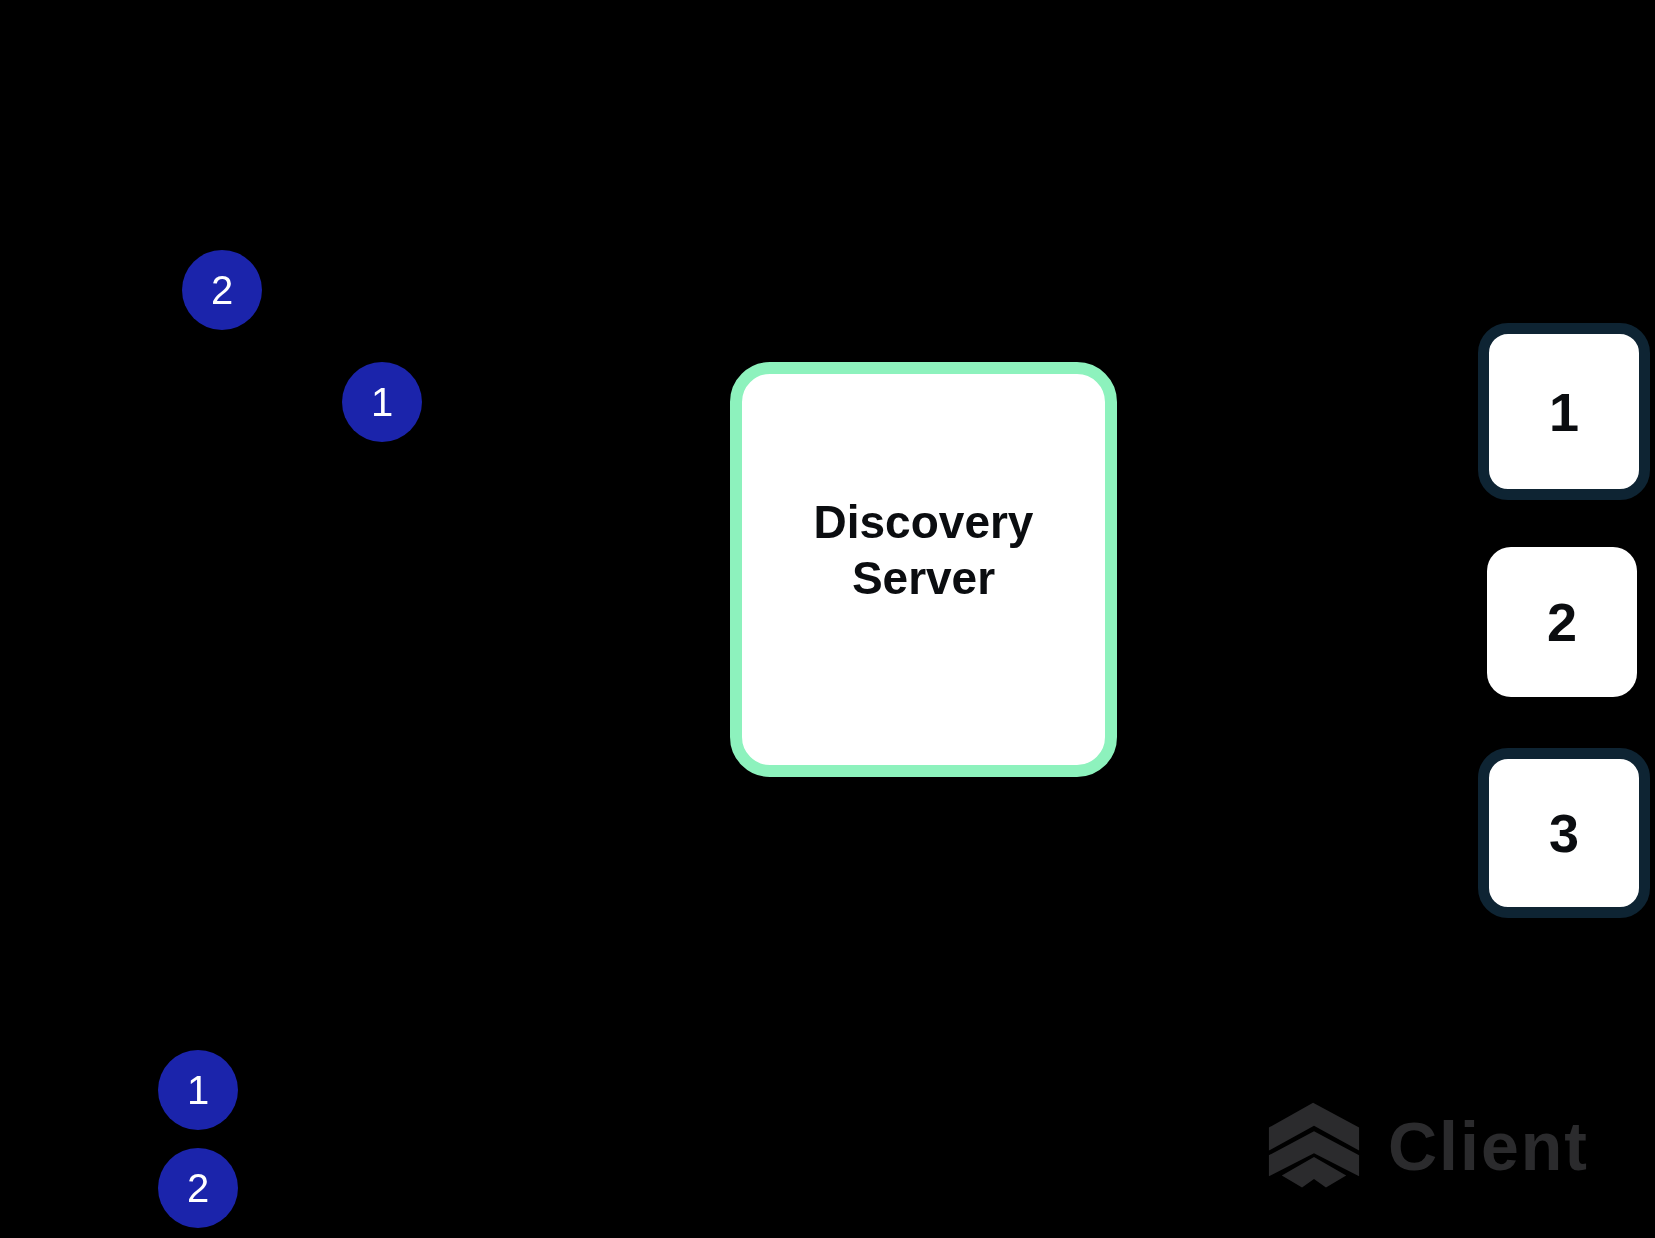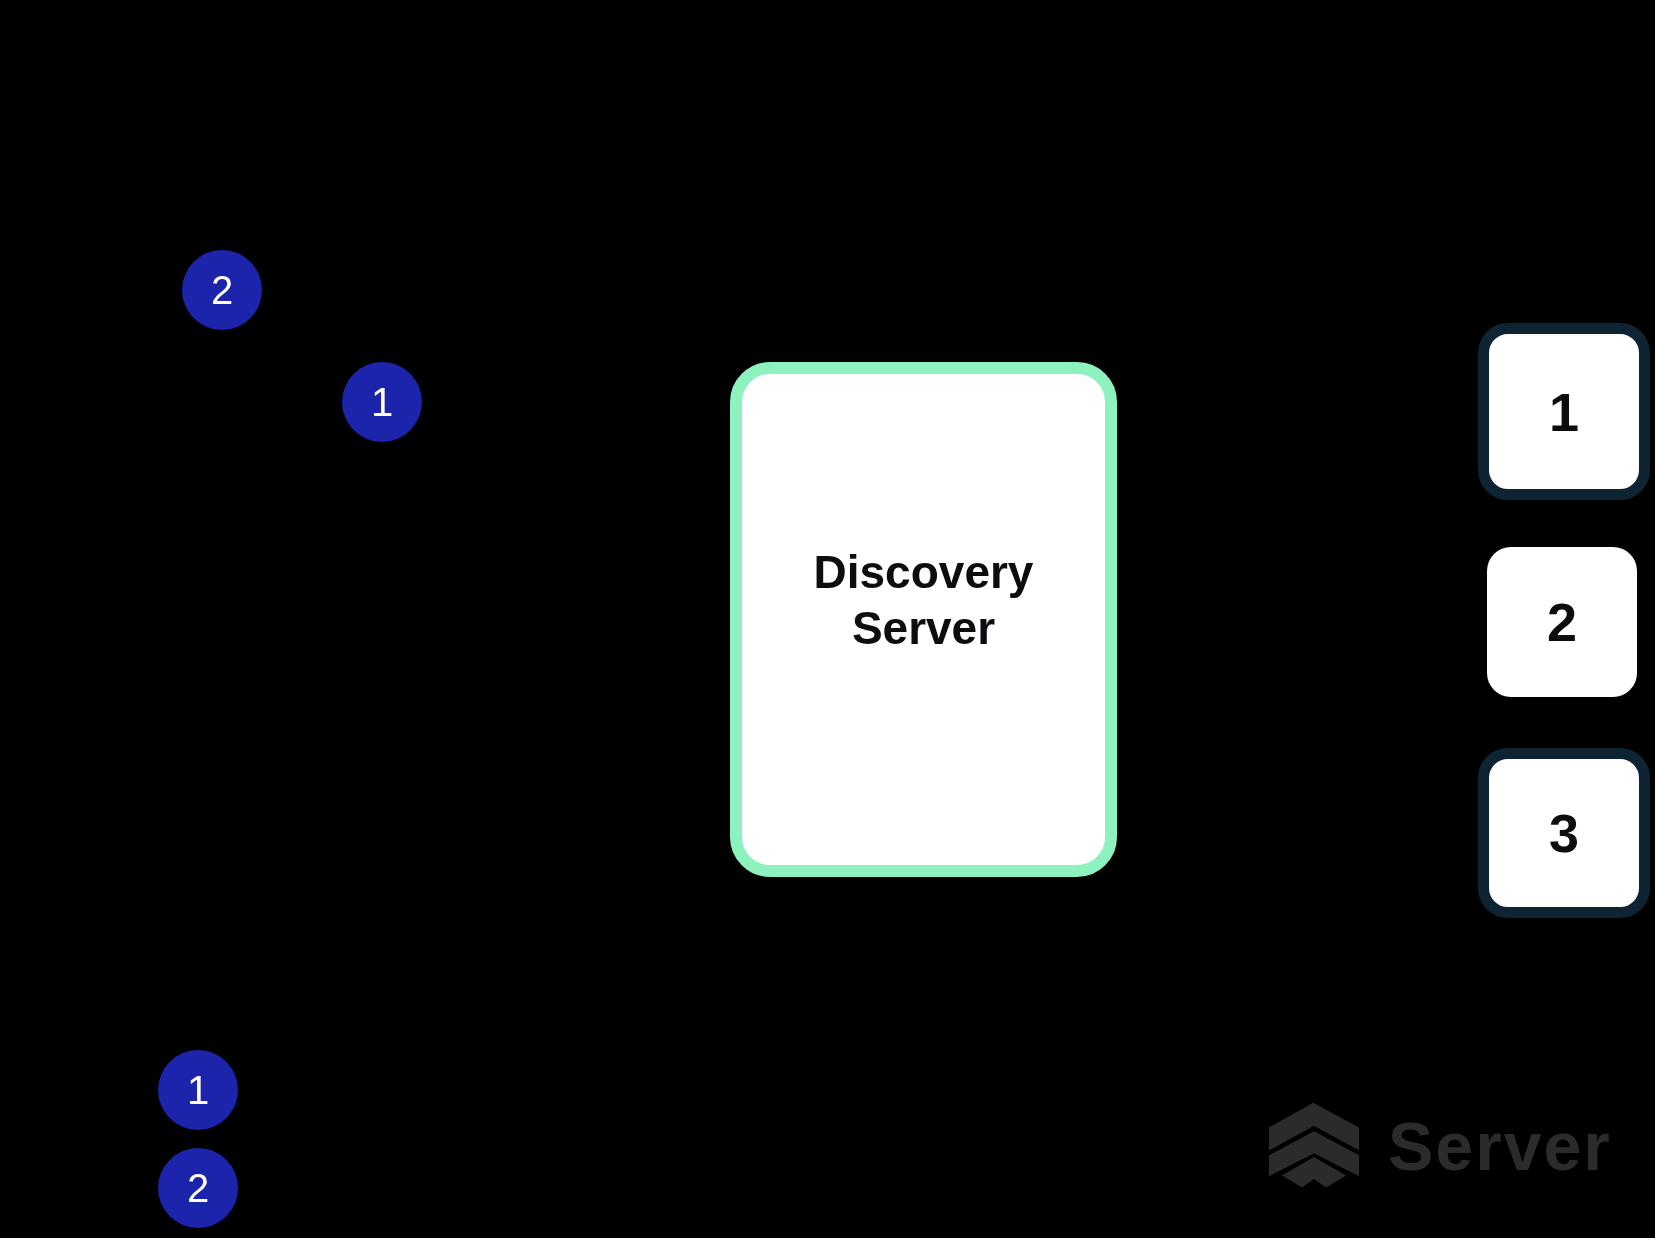--- a/index.html
+++ b/index.html
@@ -31,21 +31,21 @@
     font-weight: bold;
     text-align: center;
   }
   .client {
     left: 65px; top: 470px; width: 295px; height: 298px;
     border: 9px solid var(--client-border, #F8930F);
     border-radius: 30px;
     font-size: 48px;
   }
   .discovery {
-    left: 730px; top: 362px; width: 387px; height: 515px;
+    left: 730px; top: 362px; width: 387px; height: 415px;
     border: 12px solid var(--server-border, #8DF2BD);
     border-radius: 40px;
     font-size: 46px; line-height: 1.22;
     padding: 16px 40px 55px 40px;
   }
   .instance {
     font-size: 54px;
     border-radius: 30px;
   }
   .instance.bordered { border: 11px solid var(--instance-border, #0E2433); }
@@ -111,16 +111,16 @@
   </div>
 
   <div class="brand">
     <span class="brand-mark">
       <svg viewBox="0 0 100 96" xmlns="http://www.w3.org/2000/svg" fill="currentColor" aria-hidden="true">
         <polygon points="1,28 49,1 99,28 99,53 50,26 1,53"></polygon>
         <polygon points="1,58 50,32 99,58 99,81 50,56 1,81"></polygon>
         <polygon points="15,80 50,60 85,80 63,93 50,84 37,93"></polygon>
       </svg>
     </span>
-    <span class="brand-name">Server</span>
+    <span class="brand-name">Client</span>
   </div>
 
 </div>
 
 </body></html>

